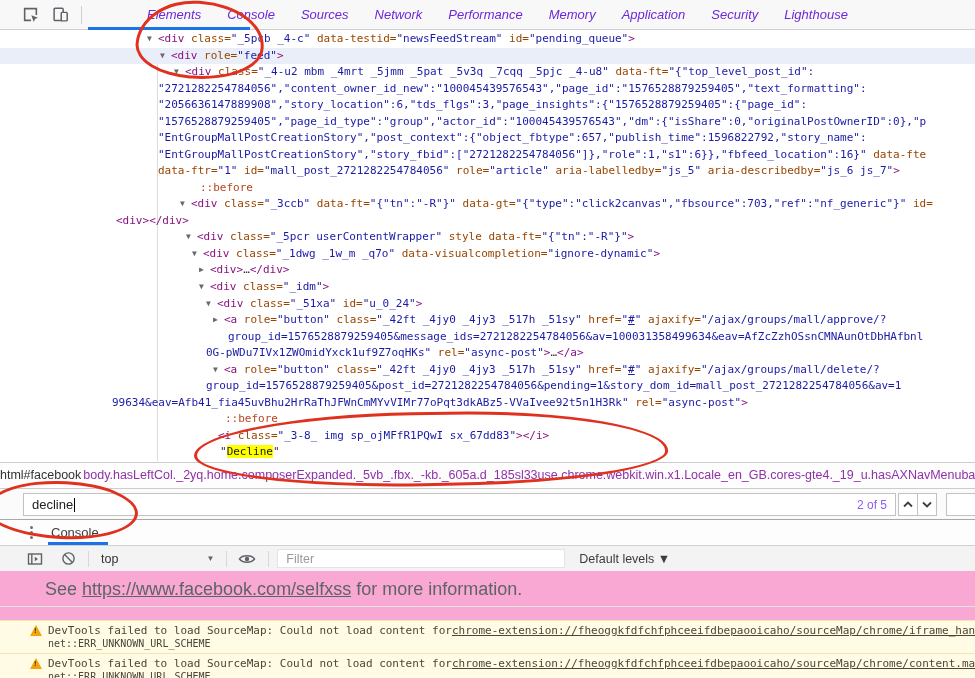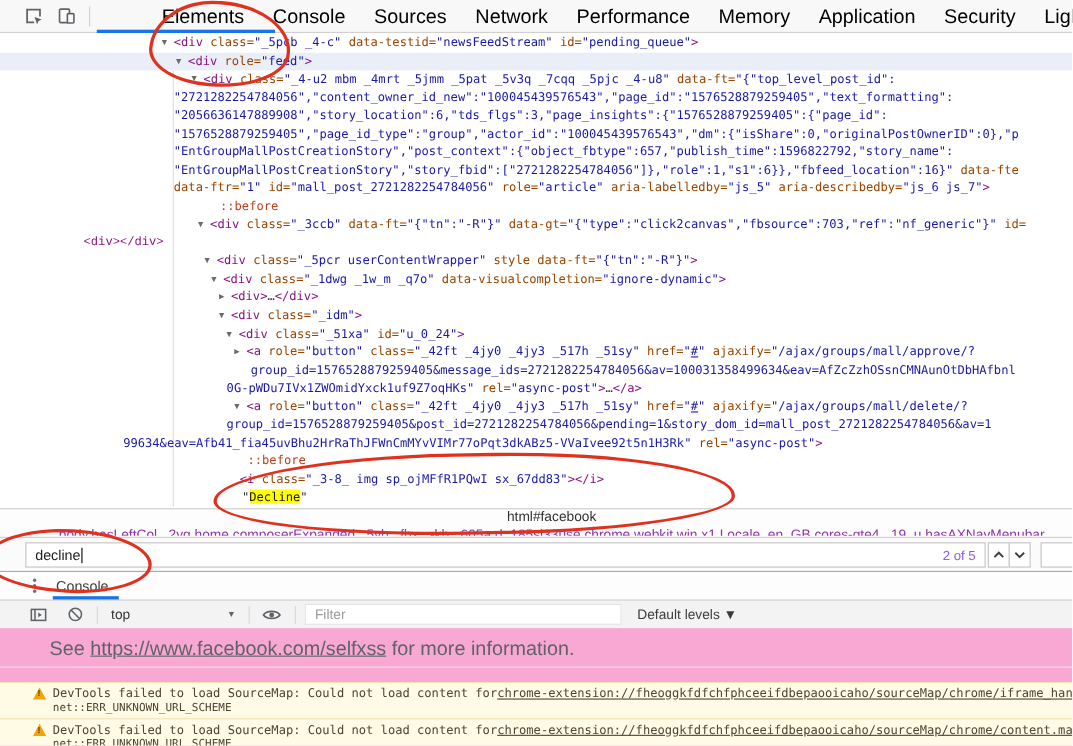--- a/index.html
+++ b/index.html
@@ -6,43 +6,43 @@
   .screen{position:relative;width:975px;height:678px;background:#fff;overflow:hidden;
           font-family:"Liberation Sans",sans-serif;}
 
   
   .tabbar{position:absolute;left:0;top:0;width:100%;height:30px;background:#f8f8f8;
           border-bottom:1px solid #d0d0d0;display:flex;align-items:center;box-sizing:border-box;padding-left:22px;}
   .tb-icon{width:17px;height:17px;flex:none;display:flex;align-items:center;justify-content:center;}
   .tb-icon + .tb-icon{margin-left:13px;}
   .tb-sep{width:1px;height:18px;background:#d0d0d0;margin-left:12px;flex:none;}
   .tabs{display:flex;height:30px;align-items:center;}
-  .tab{padding:0 13px;font-size:18px;color:#000000;line-height:30px;white-space:nowrap;}
+  .tab{padding:0 13px;font-size:13px;color:#6d28d9;line-height:30px;white-space:nowrap;font-style:italic;}
   .tab.first{margin-left:52px;}
   .active-underline{position:absolute;left:88px;top:27px;width:162px;height:3px;background:#1a73e8;z-index:3;}
 
   
   .elements{position:absolute;left:0;top:31px;width:100%;height:430px;background:#fff;overflow:hidden;}
   .vguide{position:absolute;left:157px;top:17px;width:1px;height:413px;background:#dcdcdc;}
   .code-line{height:16.54px;line-height:16.54px;font-family:"DejaVu Sans Mono",monospace;font-size:11px;
              white-space:pre;overflow:hidden;color:#303030;box-sizing:border-box;position:relative;z-index:2;}
   .code-line.hl{background:#e9eef8;}
   .sg-arrow{display:inline-block;width:11px;font-size:8px;color:#6a6a6a;vertical-align:1px;}
   .sg-tag{color:#881280;}
   .sg-attr{color:#994500;}
   .sg-val{color:#1a1aa6;}
   .sg-link{color:#1a1aa6;text-decoration:underline;}
   .sg-pseudo{color:#b8431f;}
   .sg-text{color:#303030;}
   .sg-hlm{background:#ffff00;color:#1a1a1a;}
 
   
   .crumbbar{position:absolute;left:0;top:462px;width:100%;height:25px;border-top:1px solid #ccc;
-            background:#fdfdfd;display:flex;align-items:center;gap:2px;padding-left:28px;
-            font-size:12.5px;white-space:nowrap;overflow:hidden;box-sizing:border-box;flex-direction:column;}
+            background:#fdfdfd;display:flex;align-items:center;gap:2px;
+            font-size:12.5px;white-space:nowrap;overflow:hidden;box-sizing:border-box;}
   .crumb{color:#333;flex:none;}
   .crumb.body{color:#9031aa;}
 
   
   .findbar{position:absolute;left:0;top:488px;width:100%;height:31px;background:#fbfbfb;border-top:1px solid #ccc;box-sizing:border-box;}
   .find-input{position:absolute;left:23px;top:4px;width:873px;height:23px;background:#fff;border:1px solid #c2c2c2;
               box-sizing:border-box;display:flex;align-items:center;padding:0 8px;font-size:13px;color:#202124;}
   .caret{display:inline-block;width:1px;height:14px;background:#000;margin-left:1px;}
   .find-count{margin-left:auto;color:#8b5cf6;font-size:12px;}
   .find-nav{position:absolute;left:898px;top:4px;height:23px;display:flex;}
@@ -129,21 +129,21 @@
         <div class="code-line hl" style="padding-left: 160px;"><span class="sg-arrow">▼</span><span class="sg-tag">&lt;div</span><span class="sg-attr"> role=</span><span class="sg-val">"feed"</span><span class="sg-tag">&gt;</span></div>
         <div class="code-line" style="padding-left: 174px;"><span class="sg-arrow">▼</span><span class="sg-tag">&lt;div</span><span class="sg-attr"> class=</span><span class="sg-val">"_4-u2 mbm _4mrt _5jmm _5pat _5v3q _7cqq _5pjc _4-u8"</span><span class="sg-attr"> data-ft=</span><span class="sg-val">"{"top_level_post_id":</span></div>
         <div class="code-line" style="padding-left: 158px;"><span class="sg-val">"2721282254784056","content_owner_id_new":"100045439576543","page_id":"1576528879259405","text_formatting":</span></div>
         <div class="code-line" style="padding-left: 158px;"><span class="sg-val">"2056636147889908","story_location":6,"tds_flgs":3,"page_insights":{"1576528879259405":{"page_id":</span></div>
         <div class="code-line" style="padding-left: 158px;"><span class="sg-val">"1576528879259405","page_id_type":"group","actor_id":"100045439576543","dm":{"isShare":0,"originalPostOwnerID":0},"p</span></div>
         <div class="code-line" style="padding-left: 158px;"><span class="sg-val">"EntGroupMallPostCreationStory","post_context":{"object_fbtype":657,"publish_time":1596822792,"story_name":</span></div>
         <div class="code-line" style="padding-left: 158px;"><span class="sg-val">"EntGroupMallPostCreationStory","story_fbid":["2721282254784056"]},"role":1,"s1":6}},"fbfeed_location":16}"</span><span class="sg-attr"> data-fte</span></div>
         <div class="code-line" style="padding-left: 158px;"><span class="sg-attr">data-ftr=</span><span class="sg-val">"1"</span><span class="sg-attr"> id=</span><span class="sg-val">"mall_post_2721282254784056"</span><span class="sg-attr"> role=</span><span class="sg-val">"article"</span><span class="sg-attr"> aria-labelledby=</span><span class="sg-val">"js_5"</span><span class="sg-attr"> aria-describedby=</span><span class="sg-val">"js_6 js_7"</span><span class="sg-tag">&gt;</span></div>
         <div class="code-line" style="padding-left: 200px;"><span class="sg-pseudo">::before</span></div>
         <div class="code-line" style="padding-left: 180px;"><span class="sg-arrow">▼</span><span class="sg-tag">&lt;div</span><span class="sg-attr"> class=</span><span class="sg-val">"_3ccb"</span><span class="sg-attr"> data-ft=</span><span class="sg-val">"{"tn":"-R"}"</span><span class="sg-attr"> data-gt=</span><span class="sg-val">"{"type":"click2canvas","fbsource":703,"ref":"nf_generic"}"</span><span class="sg-attr"> id=</span></div>
-        <div class="code-line" style="padding-left: 76px; font-family: Liberation Mono, monospace;"><span class="sg-tag">&lt;div&gt;</span><span class="sg-tag">&lt;/div&gt;</span></div>
+        <div class="code-line" style="padding-left: 116px;"><span class="sg-tag">&lt;div&gt;</span><span class="sg-tag">&lt;/div&gt;</span></div>
         <div class="code-line" style="padding-left: 186px;"><span class="sg-arrow">▼</span><span class="sg-tag">&lt;div</span><span class="sg-attr"> class=</span><span class="sg-val">"_5pcr userContentWrapper"</span><span class="sg-attr"> style</span><span class="sg-attr"> data-ft=</span><span class="sg-val">"{"tn":"-R"}"</span><span class="sg-tag">&gt;</span></div>
         <div class="code-line" style="padding-left: 192px;"><span class="sg-arrow">▼</span><span class="sg-tag">&lt;div</span><span class="sg-attr"> class=</span><span class="sg-val">"_1dwg _1w_m _q7o"</span><span class="sg-attr"> data-visualcompletion=</span><span class="sg-val">"ignore-dynamic"</span><span class="sg-tag">&gt;</span></div>
         <div class="code-line" style="padding-left: 199px;"><span class="sg-arrow">▶</span><span class="sg-tag">&lt;div&gt;</span><span class="sg-text">…</span><span class="sg-tag">&lt;/div&gt;</span></div>
         <div class="code-line" style="padding-left: 199px;"><span class="sg-arrow">▼</span><span class="sg-tag">&lt;div</span><span class="sg-attr"> class=</span><span class="sg-val">"_idm"</span><span class="sg-tag">&gt;</span></div>
         <div class="code-line" style="padding-left: 206px;"><span class="sg-arrow">▼</span><span class="sg-tag">&lt;div</span><span class="sg-attr"> class=</span><span class="sg-val">"_51xa"</span><span class="sg-attr"> id=</span><span class="sg-val">"u_0_24"</span><span class="sg-tag">&gt;</span></div>
         <div class="code-line" style="padding-left: 213px;"><span class="sg-arrow">▶</span><span class="sg-tag">&lt;a</span><span class="sg-attr"> role=</span><span class="sg-val">"button"</span><span class="sg-attr"> class=</span><span class="sg-val">"_42ft _4jy0 _4jy3 _517h _51sy"</span><span class="sg-attr"> href=</span><span class="sg-val">"</span><span class="sg-link">#</span><span class="sg-val">"</span><span class="sg-attr"> ajaxify=</span><span class="sg-val">"/ajax/groups/mall/approve/?</span></div>
         <div class="code-line" style="padding-left: 206px; margin-left: 22px;"><span class="sg-val">group_id=1576528879259405&amp;message_ids=2721282254784056&amp;av=100031358499634&amp;eav=AfZcZzhOSsnCMNAunOtDbHAfbnl</span></div>
         <div class="code-line" style="padding-left: 206px;"><span class="sg-val">0G-pWDu7IVx1ZWOmidYxck1uf9Z7oqHKs"</span><span class="sg-attr"> rel=</span><span class="sg-val">"async-post"</span><span class="sg-tag">&gt;</span><span class="sg-text">…</span><span class="sg-tag">&lt;/a&gt;</span></div>
         <div class="code-line" style="padding-left: 213px;"><span class="sg-arrow">▼</span><span class="sg-tag">&lt;a</span><span class="sg-attr"> role=</span><span class="sg-val">"button"</span><span class="sg-attr"> class=</span><span class="sg-val">"_42ft _4jy0 _4jy3 _517h _51sy"</span><span class="sg-attr"> href=</span><span class="sg-val">"</span><span class="sg-link">#</span><span class="sg-val">"</span><span class="sg-attr"> ajaxify=</span><span class="sg-val">"/ajax/groups/mall/delete/?</span></div>
         <div class="code-line" style="padding-left: 206px;"><span class="sg-val">group_id=1576528879259405&amp;post_id=2721282254784056&amp;pending=1&amp;story_dom_id=mall_post_2721282254784056&amp;av=1</span></div>

